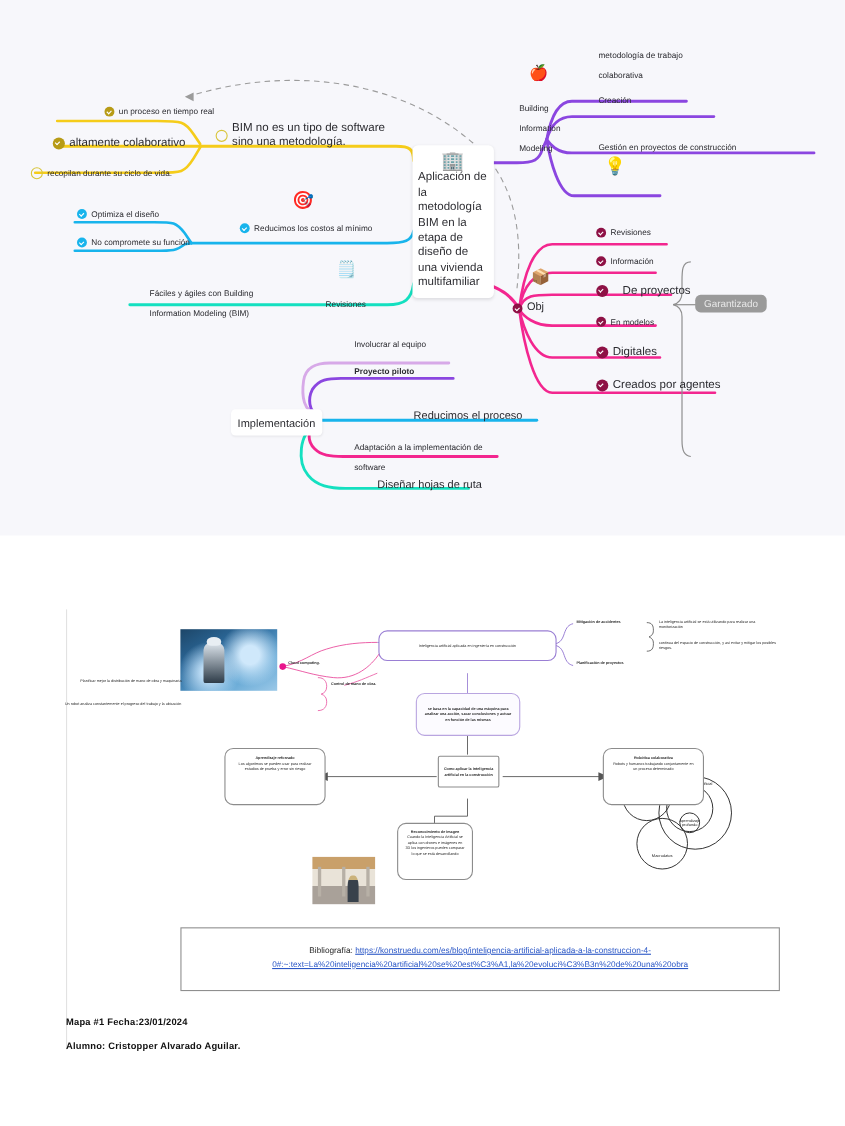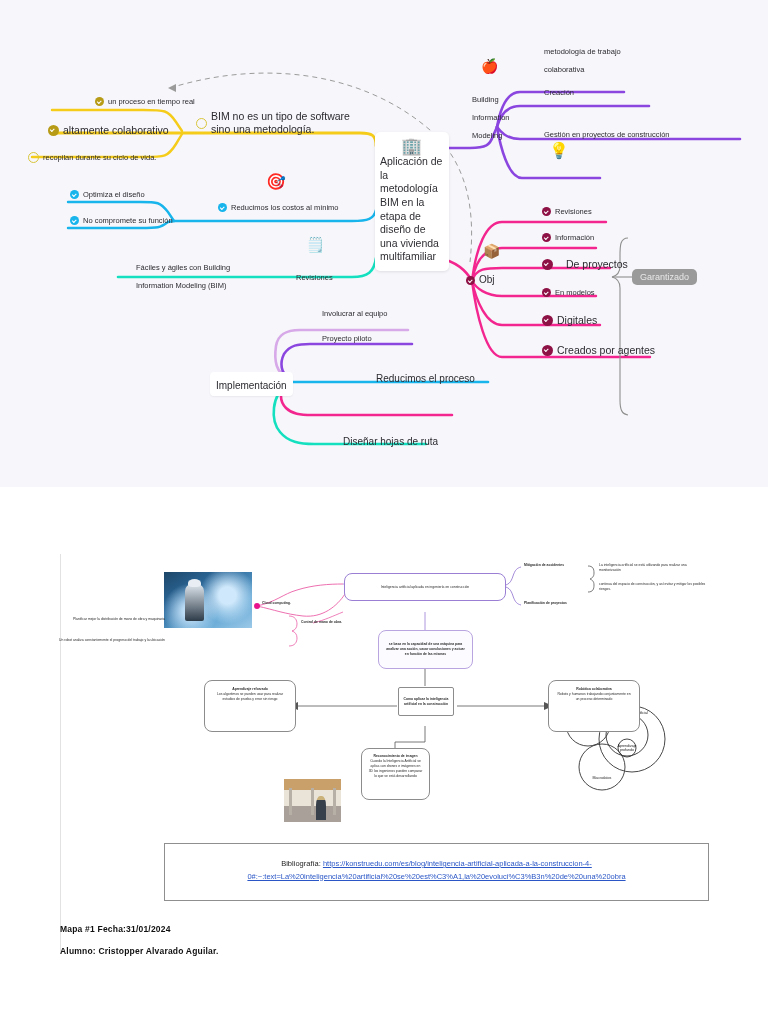--- a/index.html
+++ b/index.html
@@ -245,25 +245,28 @@
   <div class="node" style="left:632px;top:266px;">
     <span class="badge">Garantizado</span>
   </div>
 
   <div class="node whitebox" style="left:210px;top:372px;">
     <span class="lbl" style="font-size:10px;">Implementación</span>
   </div>
   <div class="node" style="left:322px;top:302px;">
     <span class="lbl" style="font-size:7.5px;">Involucrar al equipo</span>
   </div>
-  <div class="node" style="left:322px;top:327px;">
+  <div class="node" style="left:322px;top:327px;font-weight:bold;">
     <span class="lbl" style="font-size:7.5px;">Proyecto piloto</span>
   </div>
   <div class="node" style="left:376px;top:368px;">
     <span class="lbl" style="font-size:10px;">Reducimos el proceso</span>
+  </div>
+  <div class="node" style="left:322px;top:396px;width:140px;">
+    <span class="lbl" style="font-size:7.5px;">Adaptación a la implementación de software</span>
   </div>
   <div class="node" style="left:322px;top:431px;margin-left:21px;">
     <span class="lbl" style="font-size:10px;">Diseñar hojas de ruta</span>
   </div>
 
   <div class="icon" style="left:396px;top:138px;font-size:0;"></div>
 </div>
 
 <div id="page2">
   <div id="sheet">
@@ -368,16 +371,16 @@
         <span>Bibliografía:</span>
         <span class="bib-link">https://konstruedu.com/es/blog/inteligencia-artificial-aplicada-a-la-construccion-4-</span>
       </div>
       <div class="bib-line">
         <span class="bib-link">0#:~:text=La%20inteligencia%20artificial%20se%20est%C3%A1,la%20evoluci%C3%B3n%20de%20una%20obra</span>
       </div>
     </div>
   </div>
 
   <div id="footer">
-    <div class="foot-line">Mapa #1 Fecha:31/01/2024</div>
+    <div class="foot-line">Mapa #1 Fecha:23/01/2024</div>
     <div class="foot-line">Alumno: Cristopper Alvarado Aguilar.</div>
   </div>
 </div>
 
 </body></html>

